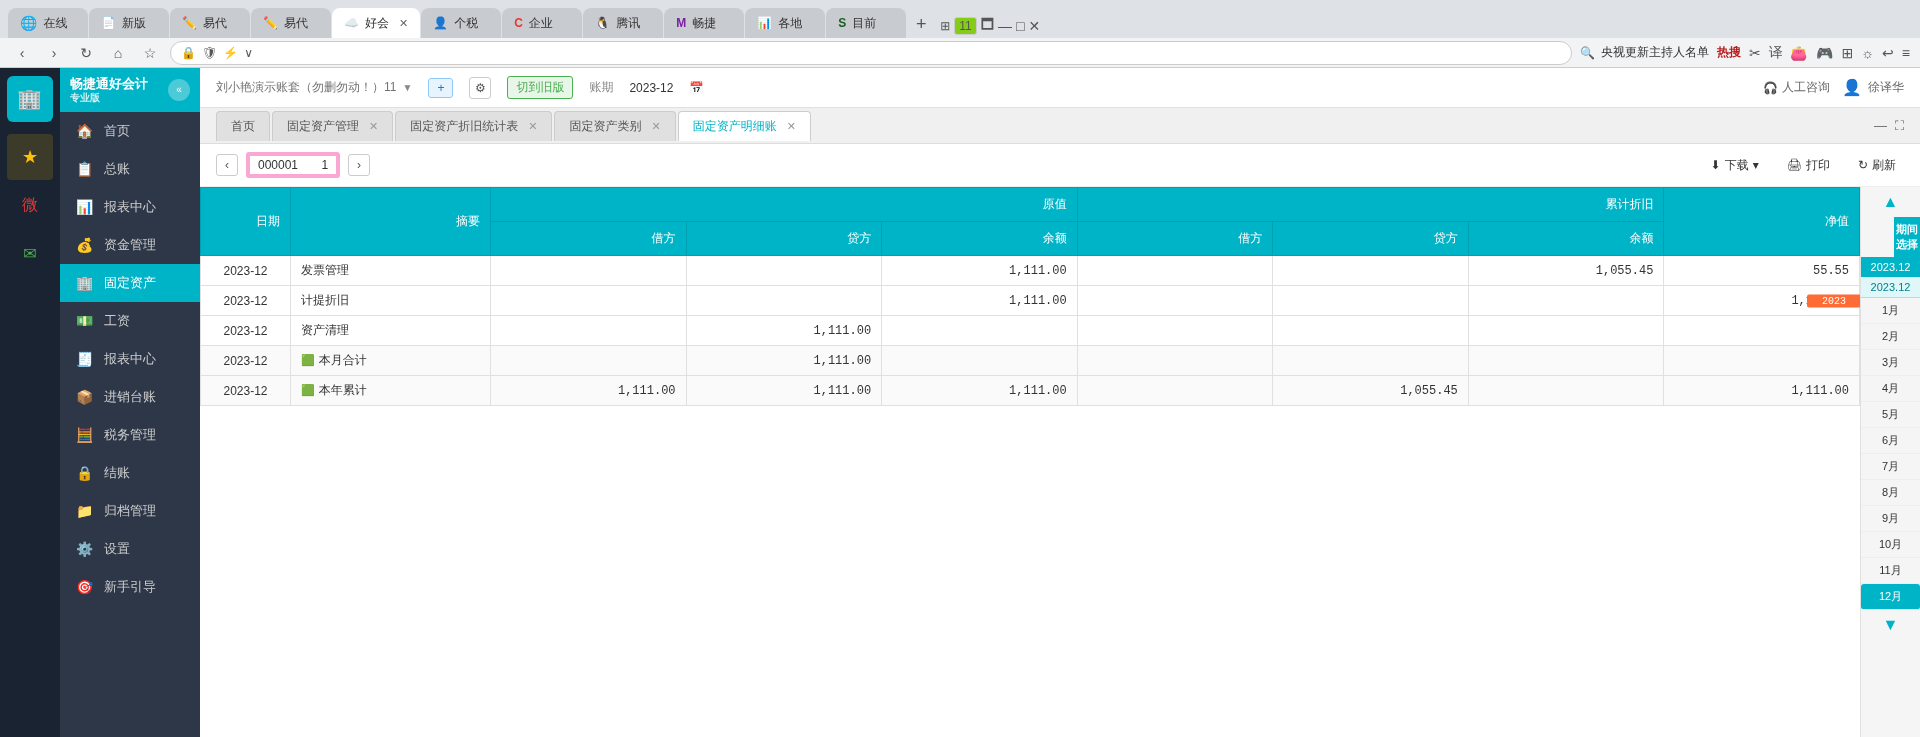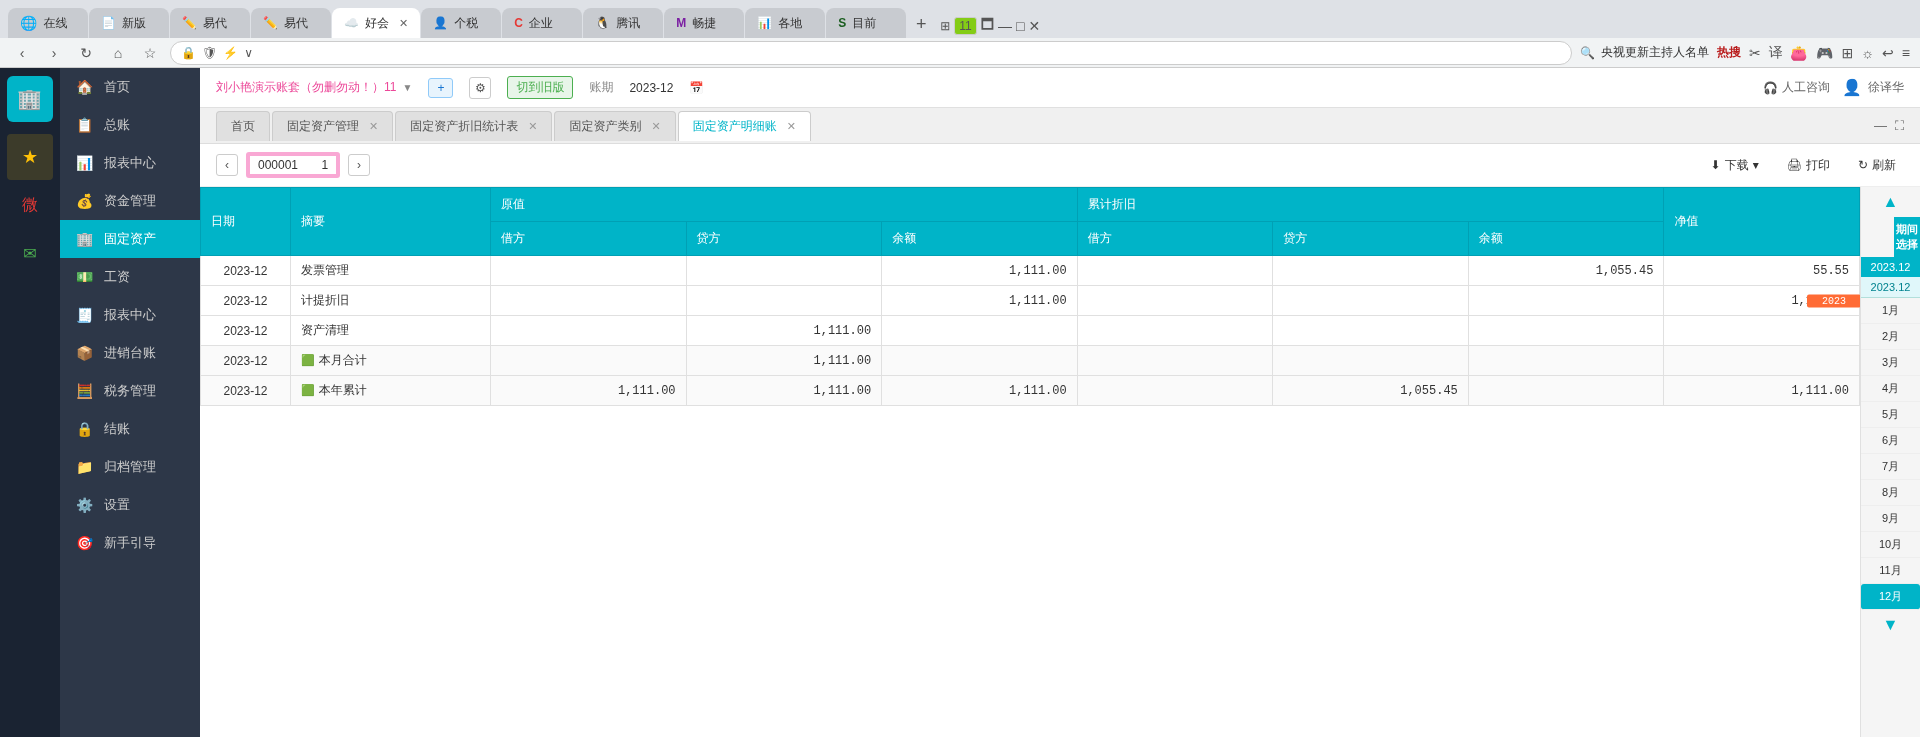--- a/index.html
+++ b/index.html
@@ -52,21 +52,21 @@
     .content-nav { background: #fff; padding: 8px 16px; display: flex; align-items: center; gap: 8px; border-bottom: 1px solid #eee; }
     .page-nav-btn { width: 22px; height: 22px; border: 1px solid #ccc; border-radius: 3px; display: flex; align-items: center; justify-content: center; cursor: pointer; color: #555; font-size: 12px; }
     .page-num-box { display: flex; align-items: flex-end; gap: 10px; border: 4px solid #f9a8d4; border-radius: 3px; padding: 2px 8px; font-size: 12px; color: #333; background: #fff; }
     .nav-right { margin-left: auto; display: flex; align-items: center; gap: 12px; }
     .nav-action-btn { display: flex; align-items: center; gap: 4px; font-size: 12px; color: #333; cursor: pointer; padding: 4px 8px; }
 
     
     .table-wrapper { flex: 1; display: flex; overflow: hidden; position: relative; }
     .table-main { flex: 1; overflow: auto; background: #fff; }
     .data-table { width: 100%; border-collapse: collapse; }
-    .data-table th { background: #00b4c8; color: #fff; text-align: left; padding: 8px 10px; font-size: 12px; font-weight: 500; border: 1px solid #00a0b4; }
+    .data-table th { background: #00b4c8; color: #fff; text-align: right; padding: 8px 10px; font-size: 12px; font-weight: 500; border: 1px solid #00a0b4; }
     .data-table td { text-align: center; padding: 6px 10px; font-size: 12px; color: #333; border: 1px solid #e0e0e0; }
     .data-table td.text-left { text-align: left; }
     .data-table td.amount { text-align: right; font-family: 'Courier New', monospace; }
     .row-icon { display: inline-flex; align-items: center; gap: 4px; }
     .row-green-icon { color: #4caf50; font-size: 11px; }
 
     
     .period-panel { width: 60px; background: #f5f5f5; border-left: 1px solid #e0e0e0; display: flex; flex-direction: column; overflow-y: auto; }
     .period-month { text-align: center; padding: 5px 2px; font-size: 11px; color: #333; cursor: pointer; border-bottom: 1px solid #eee; }
     .period-month.active { background: #00b4c8; color: #fff; border-radius: 3px; }
@@ -184,20 +184,27 @@
       </div>
       <div class="s-icon">
         <span style="font-size:16px;color:#e53935;">微</span>
       </div>
       <div class="s-icon">
         <span style="font-size:16px;color:#4caf50;">✉</span>
       </div>
     </div>
     <div class="sidebar-menu-col">
 
+      <div style="background:#00b4c8;padding:8px 10px;display:flex;align-items:center;gap:6px;">
+        <div style="color:#fff;font-size:12px;font-weight:bold;line-height:1.2;">
+          <div style="font-size:13px;white-space:nowrap;">畅捷通好会计</div>
+          <div style="font-size:10px;opacity:0.8;">专业版</div>
+        </div>
+        <div style="margin-left:auto;width:22px;height:22px;background:rgba(255,255,255,0.3);border-radius:50%;display:flex;align-items:center;justify-content:center;color:#fff;font-size:10px;cursor:pointer;">«</div>
+      </div>
 
       <div class="sidebar-nav">
         <div class="sidebar-item">
           <span class="icon">🏠</span>
           <span>首页</span>
         </div>
         <div class="sidebar-item">
           <span class="icon">📋</span>
           <span>总账</span>
         </div>
@@ -246,21 +253,21 @@
           <span>新手引导</span>
         </div>
       </div>
     </div>
   </div>
 
   <div class="main-content">
 
     <div class="main-header">
       <div class="company-selector">
-        <span style="font-size:12px;color:#ec4899;font-weight:500;">刘小艳演示账套（勿删勿动！）11</span>
+        <span style="font-size:12px;color:#737373;font-weight:500;">刘小艳演示账套（勿删勿动！）11</span>
         <span style="font-size:10px;color:#888;">▼</span>
       </div>
       <div style="background:#e8f4fd;border:1px solid #90caf9;border-radius:3px;padding:2px 8px;font-size:12px;color:#1976d2;cursor:pointer;">+</div>
       <div style="width:22px;height:22px;border:1px solid #ccc;border-radius:3px;display:flex;align-items:center;justify-content:center;font-size:12px;cursor:pointer;color:#555;">⚙</div>
       <div class="switch-btn">切到旧版</div>
       <span style="color:#888;font-size:12px;">账期</span>
       <span style="color:#333;font-size:12px;font-weight:500;">2023-12</span>
       <span style="color:#aaa;font-size:12px;cursor:pointer;">📅</span>
       <div class="header-right">
         <div class="support-btn">

